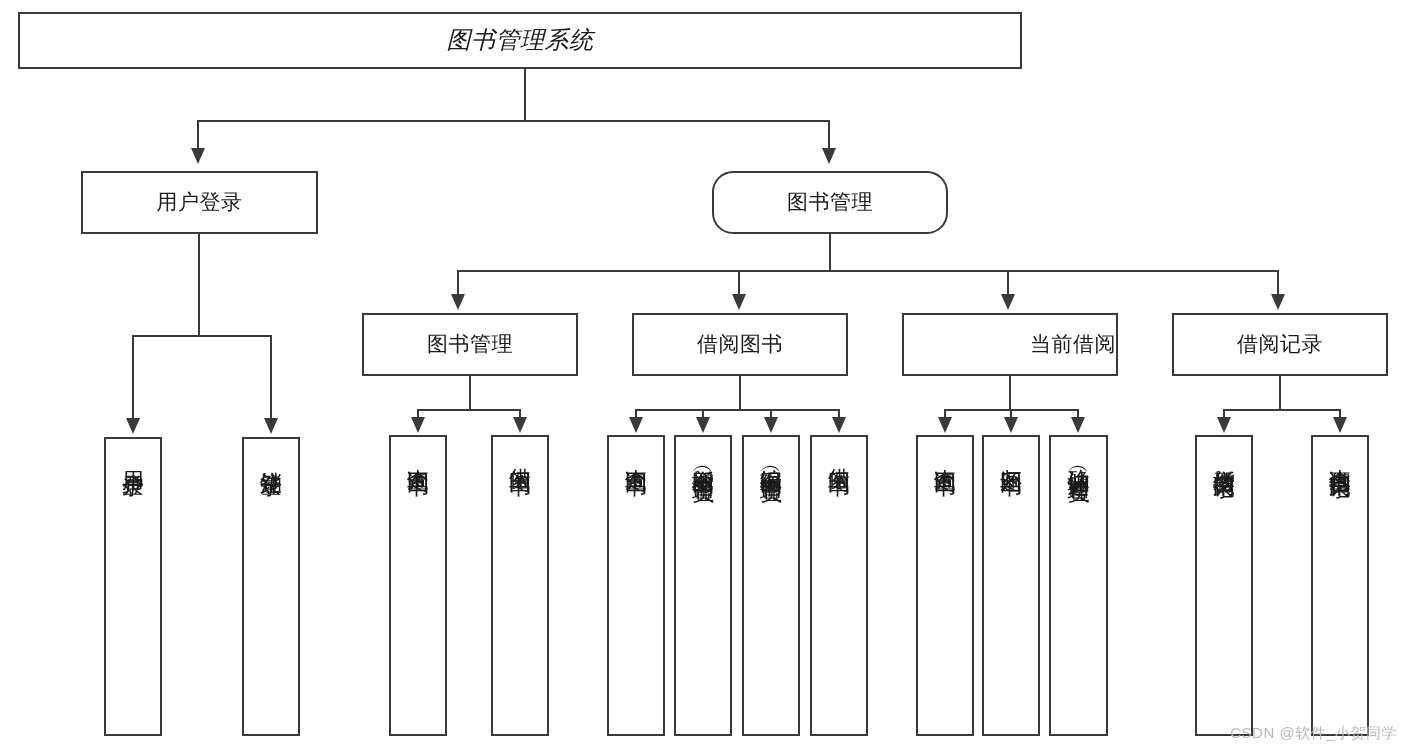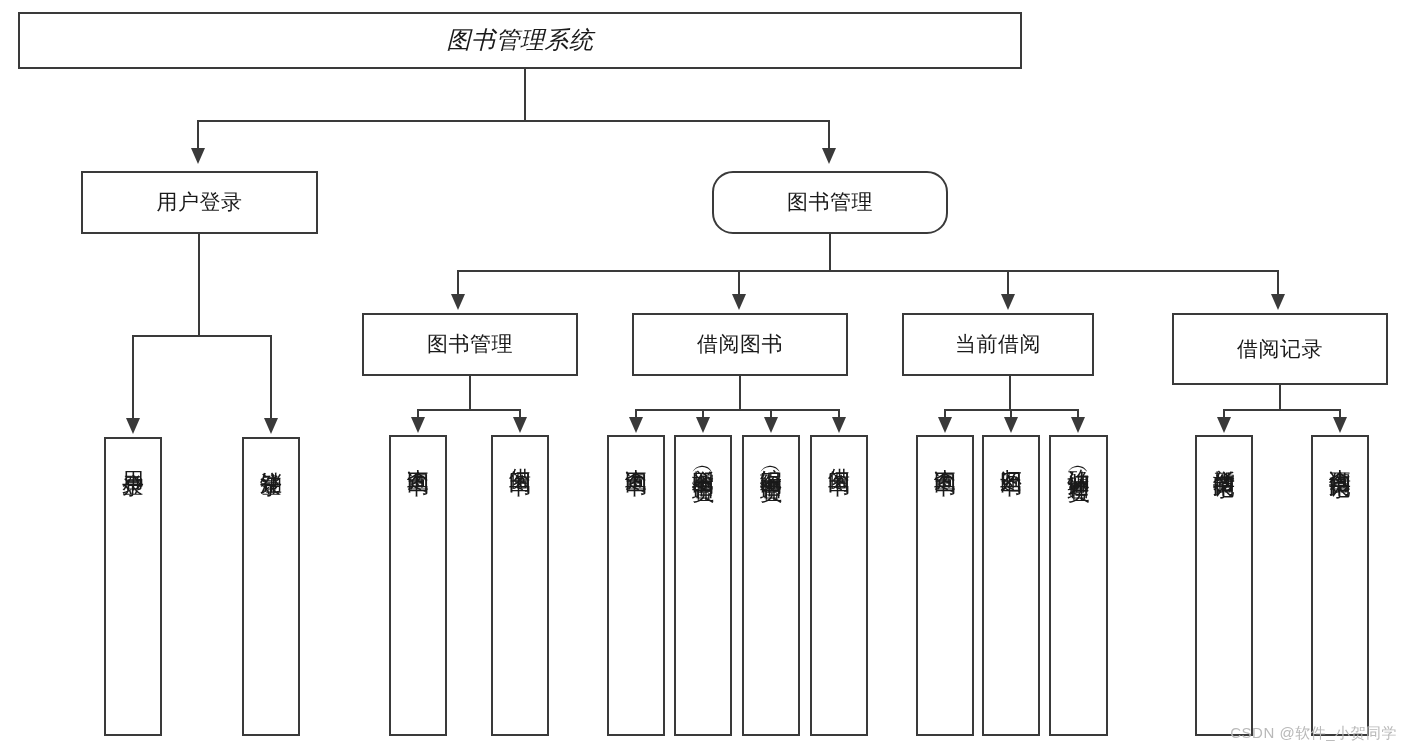--- a/index.html
+++ b/index.html
@@ -121,24 +121,24 @@
 
   <div class="ln v" style="left:1277px;top:270px;width:2px;height:26px;"></div>
   <div class="arw" style="left:1271px;top:294px;"></div>
 
   <div class="node horiz" style="left:362px;top:313px;width:216px;height:63px;">
     <span class="lbl">图书管理</span>
   </div>
   <div class="node horiz" style="left:632px;top:313px;width:216px;height:63px;">
     <span class="lbl">借阅图书</span>
   </div>
-  <div class="node horiz" style="left:902px;top:313px;width:192px;height:63px;">
+  <div class="node horiz" style="left:902px;top:313px;width:216px;height:63px;justify-content:flex-end;">
     <span class="lbl">当前借阅</span>
   </div>
-  <div class="node horiz" style="left:1172px;top:313px;width:216px;height:72px;">
+  <div class="node horiz" style="left:1172px;top:313px;width:216px;height:63px;">
     <span class="lbl">借阅记录</span>
   </div>
 
   <div class="ln v" style="left:469px;top:376px;width:2px;height:34px;"></div>
   <div class="ln h" style="left:417px;top:409px;width:104px;height:2px;"></div>
   <div class="ln v" style="left:417px;top:409px;width:2px;height:10px;"></div>
   <div class="arw" style="left:411px;top:417px;"></div>
   <div class="ln v" style="left:519px;top:409px;width:2px;height:10px;"></div>
   <div class="arw" style="left:513px;top:417px;"></div>
 

